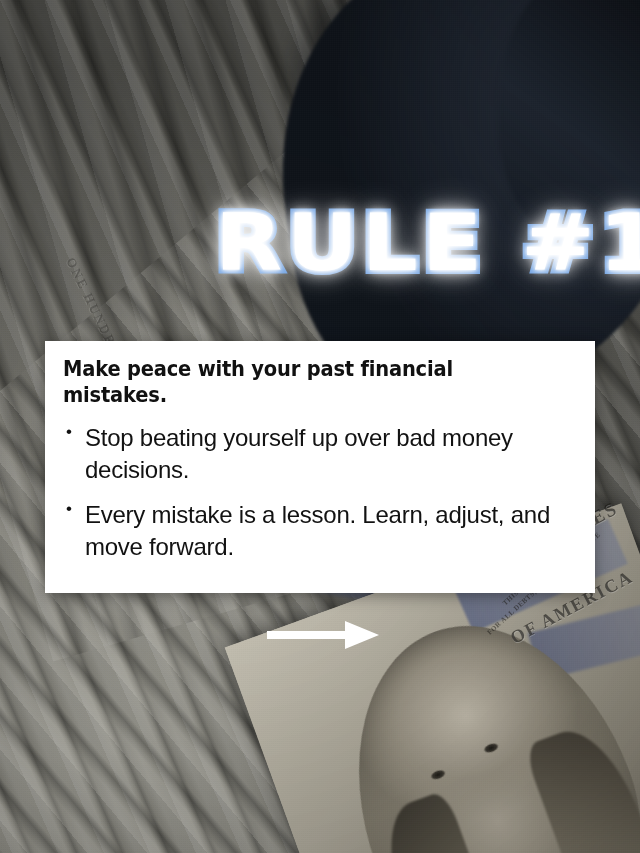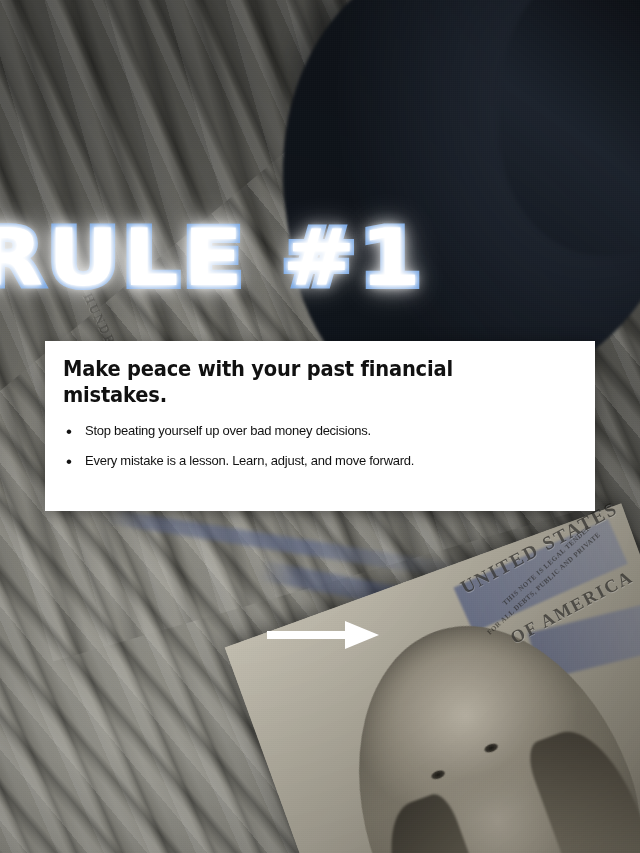--- a/index.html
+++ b/index.html
@@ -193,22 +193,22 @@
   }
   .grain{
     position:absolute; inset:0; opacity:.16;
     background-image:
       repeating-linear-gradient(0deg, rgba(255,255,255,.05) 0 1px, rgba(0,0,0,.05) 1px 2px),
       repeating-linear-gradient(90deg, rgba(255,255,255,.04) 0 1px, rgba(0,0,0,.04) 1px 2px);
   }
 
   
   .title-wrap{
-    position:absolute; left:0; right:0; top:221px;
-    text-align:left;
+    position:absolute; left:0; right:0; top:206px;
+    text-align:right;
     pointer-events:none;
   }
   .title{
     display:inline-block;
     font-family:"DejaVu Sans", sans-serif;
     font-weight:700;
     font-size:78px;
     line-height:.96;
     letter-spacing:4px;
     color:#ffffff;
@@ -241,21 +241,21 @@
     color:#111111;
     letter-spacing:-.2px;
     transform:scaleX(.95);
     transform-origin:left center;
     margin-bottom:14px;
   }
   .bullets{ list-style:none; }
   .bullets li{
     position:relative;
     padding-left:22px;
-    font-size:13px;
+    font-size:24px;
     line-height:1.34;
     color:#121212;
     letter-spacing:-.25px;
     margin-bottom:12px;
   }
   .bullets li:last-child{ margin-bottom:12px; }
   .bullets li::before{
     content:"•";
     position:absolute; left:3px; top:-1px;
     font-size:17px;

